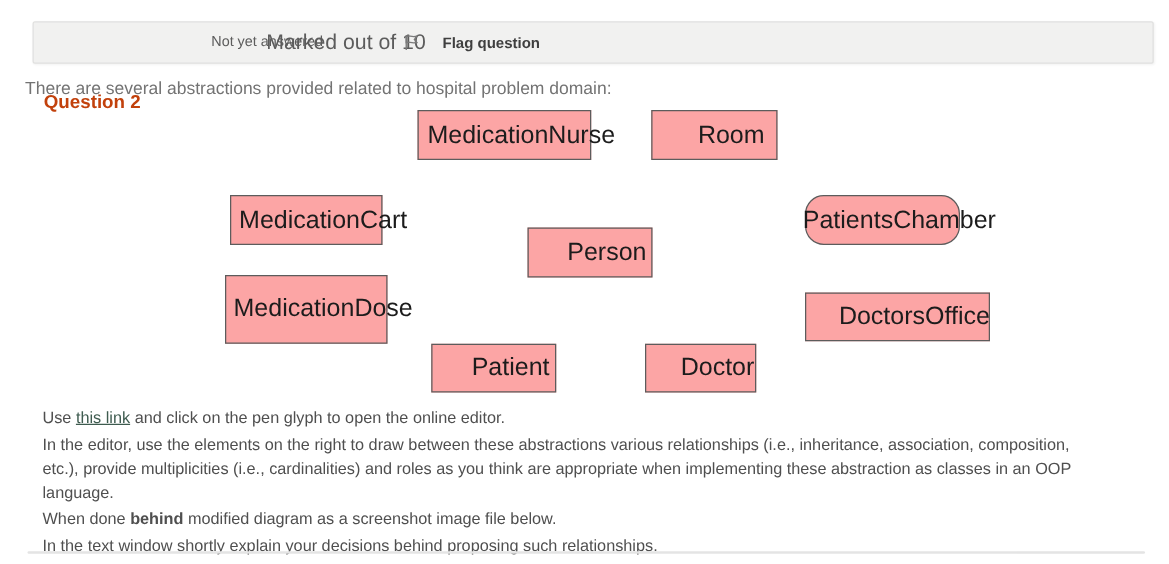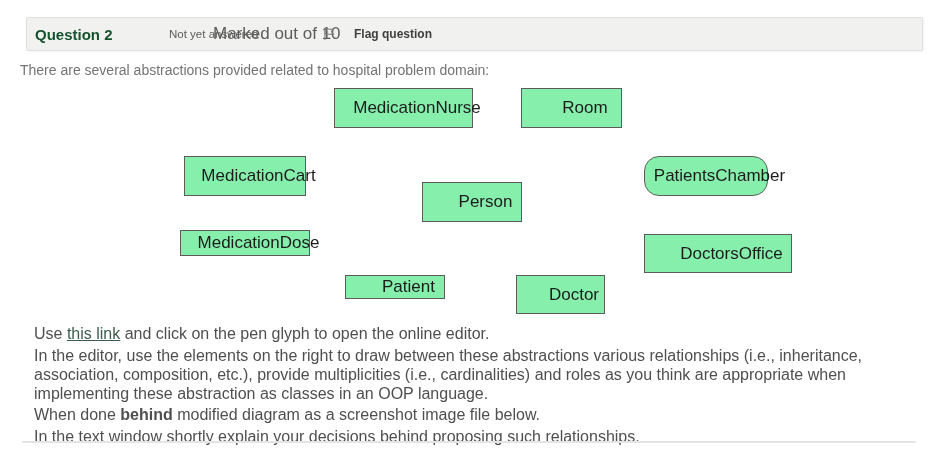--- a/index.html
+++ b/index.html
@@ -17,52 +17,52 @@
   .qbar {
     position: absolute; left: 26px; top: 17px;
     width: 897px; height: 34px;
     background: #f1f1f0;
     border: 1px solid #e0e0df;
     border-radius: 2px;
     box-sizing: border-box;
     box-shadow: 1px 1px 2px rgba(0,0,0,0.05);
   }
   .qbar > * { position: absolute; top: 50%; transform: translateY(-50%); white-space: nowrap; }
-  .q-title { left: 8px; font-size: 15px; font-weight: bold; color: #14532d; }
+  .q-title { left: 8px; font-size: 15px; font-weight: bold; color: #c2410c; margin-top: 48px; }
   .q-status { left: 100px; font-size: 11.5px; color: #5c5c5c; margin-left: 42px; }
   .q-marks { left: 186px; font-size: 17px; color: #5c5c5c; }
   .q-flag { left: 296px; display: flex; align-items: center; gap: 19px; cursor: pointer; }
   .flag-label { font-size: 12px; font-weight: bold; color: #3f3f3f; }
   .flag-svg { display: block; }
 
   
   .intro {
     position: absolute; left: 20px; top: 62px;
     font-size: 14px; color: #737373;
   }
 
   
   .diagram {
     position: absolute; left: 0; top: 0; width: 935px; height: 330px;
   }
   .class-box {
     position: absolute;
     box-sizing: border-box;
-    background: #86efac;
+    background: #fca5a5;
     border: 1px solid #5c5c5c;
     display: flex; align-items: center; justify-content: center;
-    font-size: 17px; color: #1c1c1c;
+    font-size: 20px; color: #1c1c1c;
     white-space: nowrap;
     padding-left: 27px;
   }
 
   
   .instructions {
     position: absolute; left: 34px; top: 324px; width: 845px;
-    font-size: 16px; line-height: 19px; color: #4f4f4f;
+    font-size: 13px; line-height: 19px; color: #4f4f4f;
   }
   .instructions p { margin: 0 0 2.5px 0; }
   .text-link { color: #3e5b4f; text-decoration: underline; cursor: pointer; }
   .bold { font-weight: bold; }
 
   
   .divider {
     position: absolute; left: 22px; top: 441px;
     width: 894px; height: 2px;
     background: #e4e4e4; border-radius: 1px;
@@ -89,23 +89,23 @@
   </div>
 
   <div class="intro">There are several abstractions provided related to hospital problem domain:</div>
 
   <div class="diagram">
       <div class="class-box" style="left: 334px; top: 88px; width: 139px; height: 40px;">MedicationNurse</div>
       <div class="class-box" style="left: 184px; top: 156px; width: 122px; height: 40px;">MedicationCart</div>
       <div class="class-box" style="left: 521px; top: 88px; width: 101px; height: 40px;">Room</div>
       <div class="class-box" style="left: 644px; top: 156px; width: 124px; height: 40px; border-radius: 15px;">PatientsChamber</div>
       <div class="class-box" style="left: 422px; top: 182px; width: 100px; height: 40px;">Person</div>
-      <div class="class-box" style="left: 180px; top: 230px; width: 130px; height: 26px;">MedicationDose</div>
+      <div class="class-box" style="left: 180px; top: 220px; width: 130px; height: 55px;">MedicationDose</div>
       <div class="class-box" style="left: 644px; top: 234px; width: 148px; height: 39px;">DoctorsOffice</div>
-      <div class="class-box" style="left: 345px; top: 275px; width: 100px; height: 24px;">Patient</div>
+      <div class="class-box" style="left: 345px; top: 275px; width: 100px; height: 39px;">Patient</div>
       <div class="class-box" style="left: 516px; top: 275px; width: 89px; height: 39px;">Doctor</div>
     </div>
 
   <div class="instructions">
     <p><span>Use </span><a class="text-link">this link</a><span> and click on the pen glyph to open the online editor.</span></p>
     <p>In the editor, use the elements on the right to draw between these abstractions various relationships (i.e., inheritance, association, composition, etc.), provide multiplicities (i.e., cardinalities) and roles as you think are appropriate when implementing these abstraction as classes in an OOP language.</p>
     <p><span>When done </span><span class="bold">behind</span><span> modified diagram as a screenshot image file below.</span></p>
     <p>In the text window shortly explain your decisions behind proposing such relationships.</p>
   </div>
 

